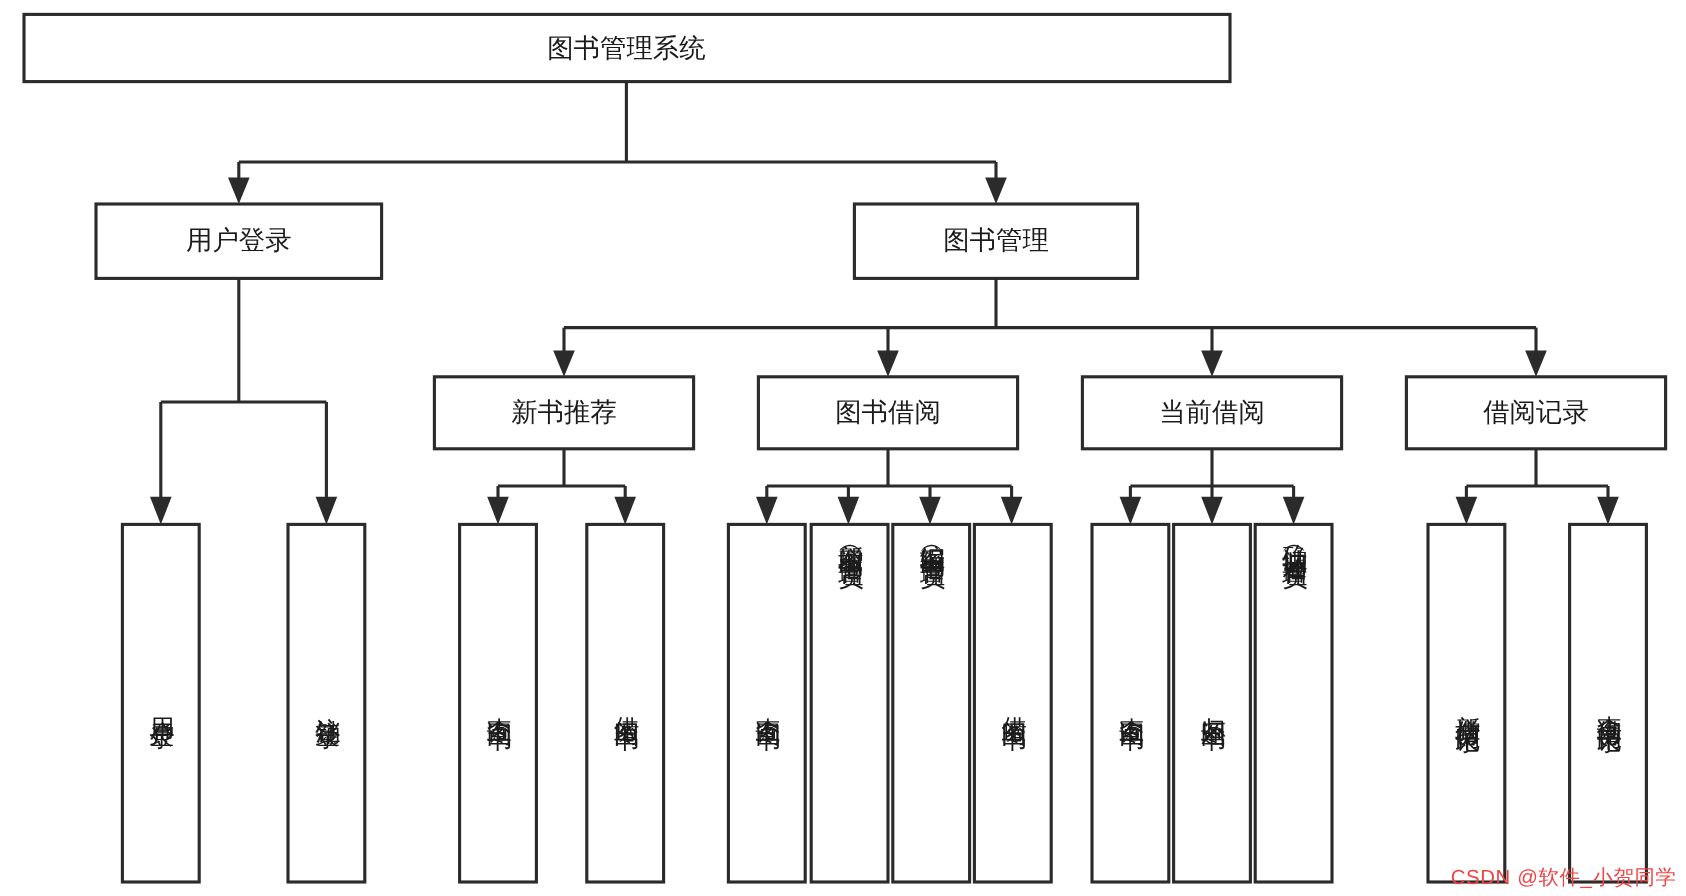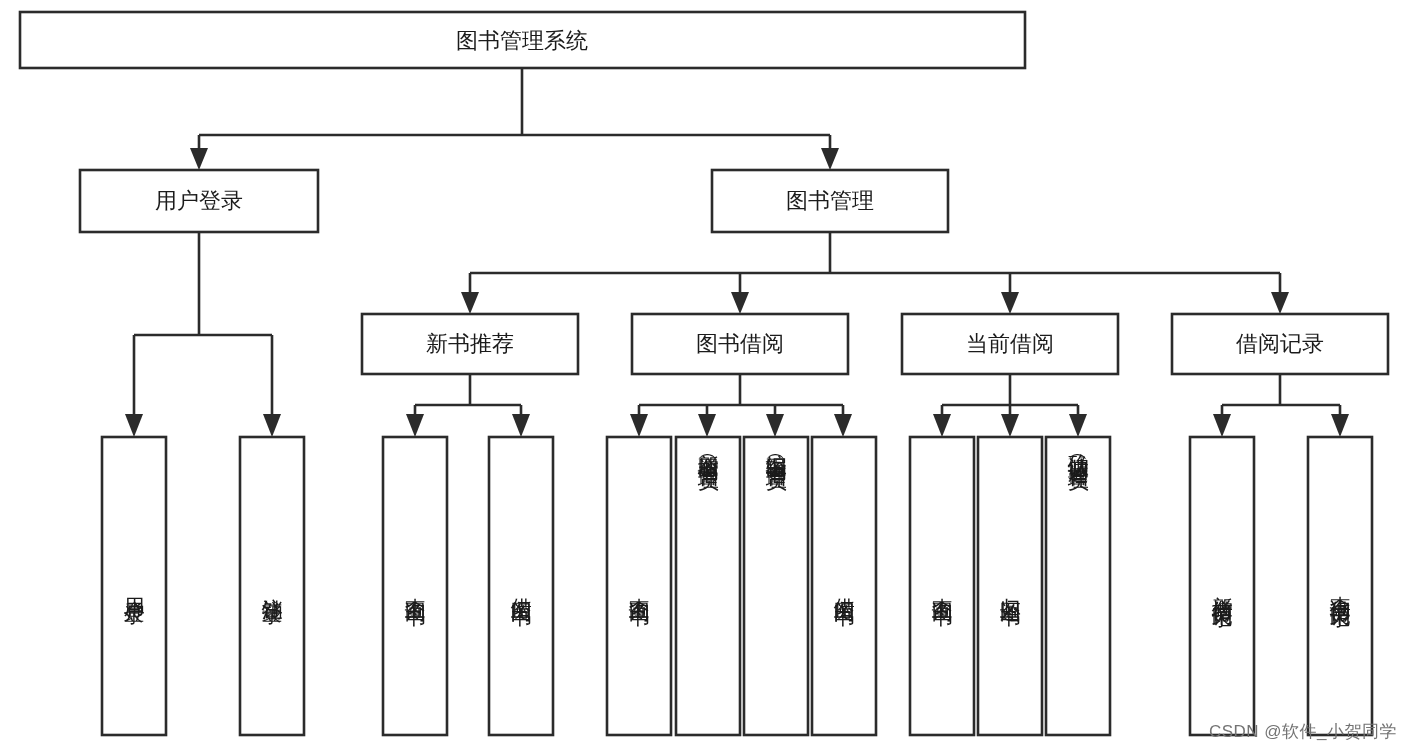--- a/index.html
+++ b/index.html
@@ -64,21 +64,21 @@
     letter-spacing: 2.5px;
     color: #1b1b1b;
     white-space: nowrap;
   }
   .watermark {
     position: absolute;
     right: 8px;
     bottom: 4px;
     font-family: "Liberation Sans", "DejaVu Sans", sans-serif;
     font-size: 17px;
-    color: #737373;
+    color: #ef4444;
     letter-spacing: 0.5px;
     white-space: nowrap;
   }
 </style>
 </head>
 <body>
 
 <div id="diagram-root">
 
   <svg class="diagram" viewBox="0 0 1405 747">

